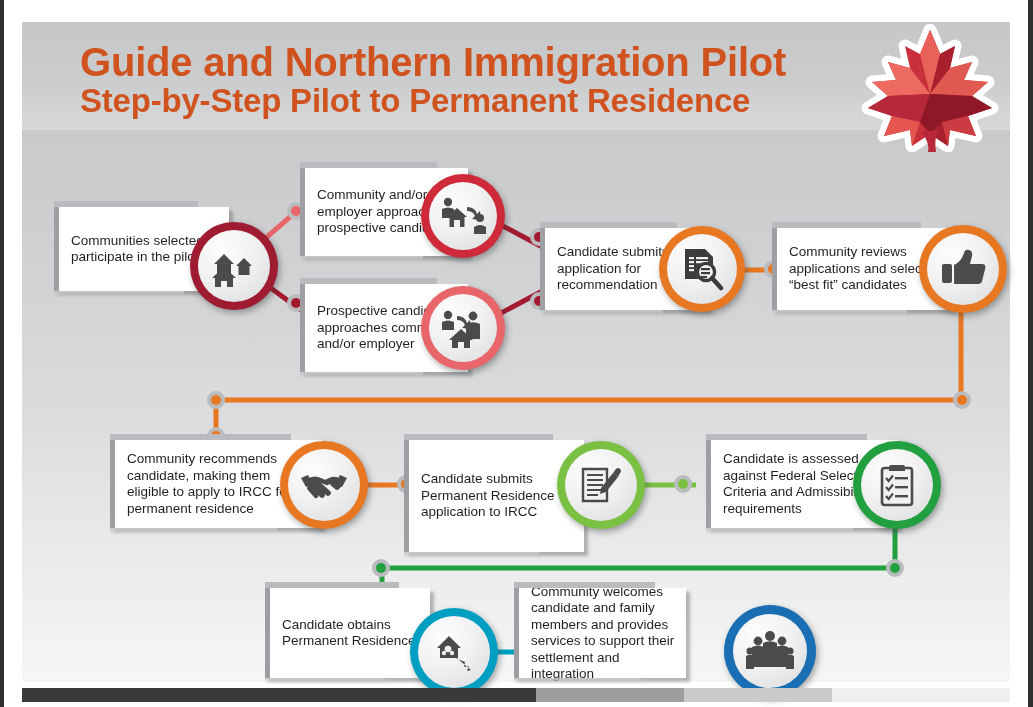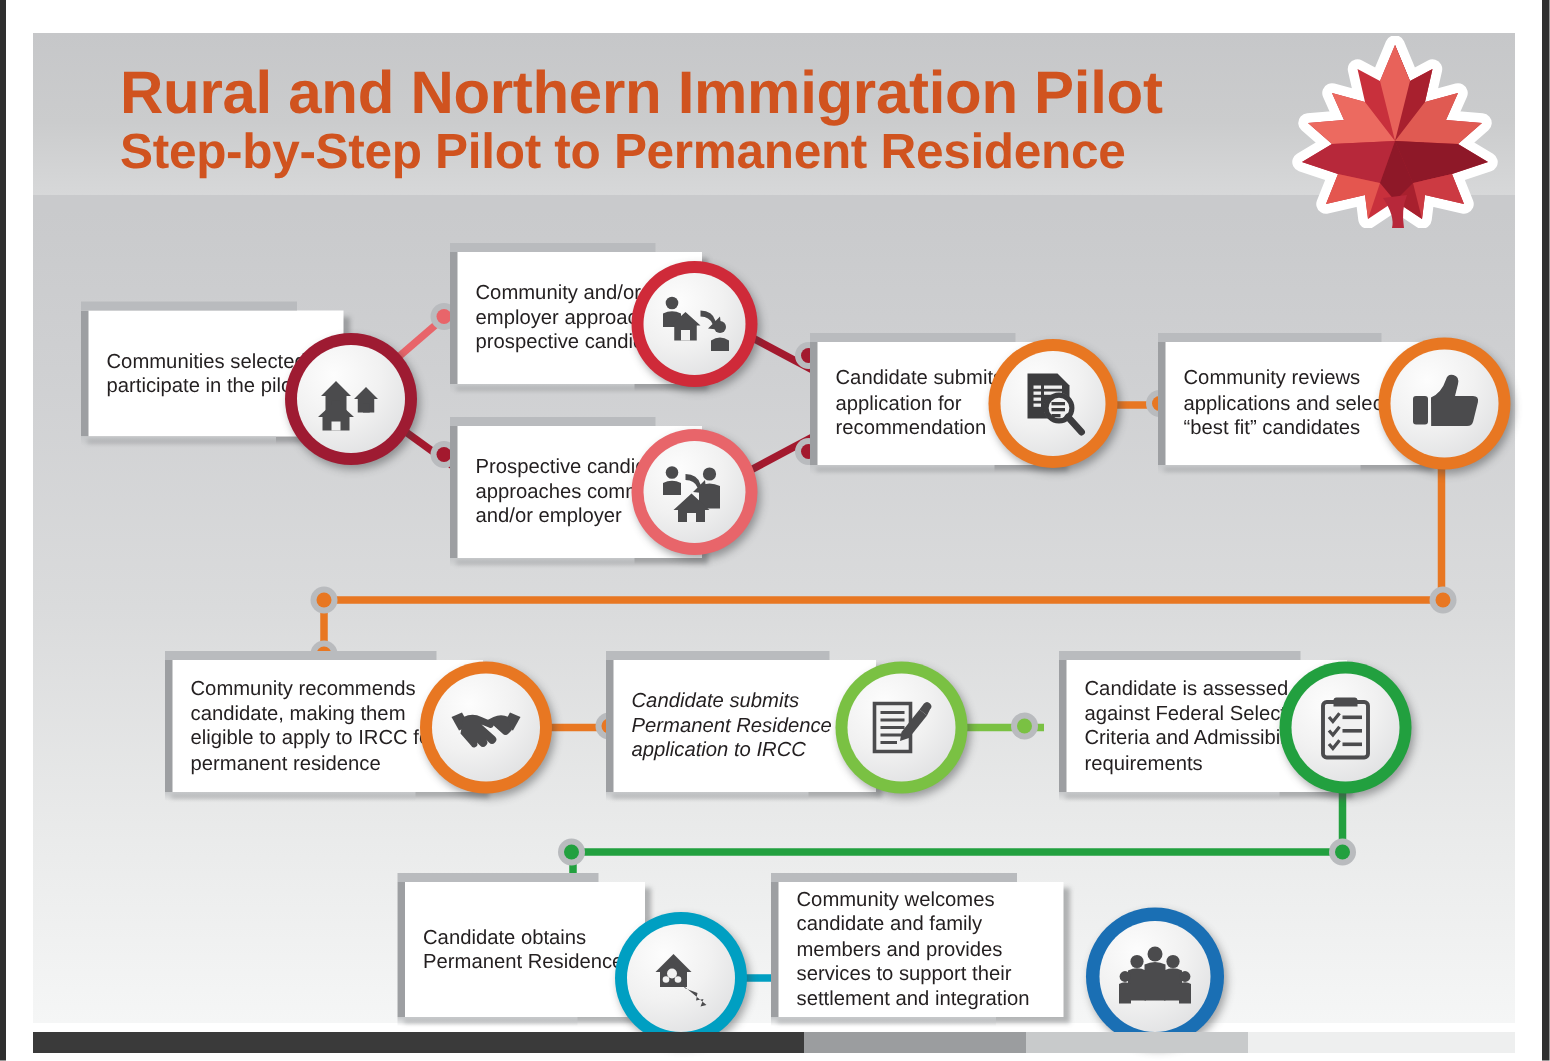--- a/index.html
+++ b/index.html
@@ -93,21 +93,21 @@
 <div id="poster">
 
   <div id="edge-top"></div>
   <div id="edge-left"></div>
   <div id="edge-right"></div>
 
   <div id="canvas">
 
     <div id="header-band"></div>
 
-    <div class="title" id="title1">Rural and Northern Immigration Pilot</div>
+    <div class="title" id="title1">Guide and Northern Immigration Pilot</div>
     <div class="title" id="title2">Step-by-Step Pilot to Permanent Residence</div>
 
     <svg id="leaf" viewBox="0 0 140 128">
       <g>
         <path d="M70 6 L80 30 L95 22 L90 44 L112 38 L104 56 L128 58 L112 72 L132 84 L108 92 L116 112 L90 106 L88 122 L70 110 L52 122 L50 106 L24 112 L32 92 L8 84 L28 72 L12 58 L36 56 L28 38 L50 44 L45 22 L60 30 Z" fill="#ffffff" stroke="#ffffff" stroke-width="13" stroke-linejoin="round"></path>
         <path d="M70 6 L80 30 L95 22 L90 44 L112 38 L104 56 L128 58 L112 72 L132 84 L108 92 L116 112 L90 106 L88 122 L70 110 L52 122 L50 106 L24 112 L32 92 L8 84 L28 72 L12 58 L36 56 L28 38 L50 44 L45 22 L60 30 Z" fill="#c8303c"></path>
         <path d="M70 6 L80 30 L95 22 L90 44 L88 122 L70 110 Z" fill="#a8202e"></path>
         <path d="M12 58 L36 56 L28 38 L50 44 L70 70 L28 72 Z" fill="#ec6a60"></path>
         <path d="M112 38 L104 56 L128 58 L112 72 L70 70 L90 44 Z" fill="#e05a52"></path>
         <path d="M8 84 L28 72 L70 70 L60 98 L32 92 Z" fill="#b7283a"></path>
@@ -295,21 +295,21 @@
       <div class="inner">
         <svg width="50" height="32" viewBox="0 0 50 32" fill="#4b4b4d">
           <path d="M2 9 l7-3 l5 9 l-7 3 Z"></path>
           <path d="M48 9 l-7-3 l-5 9 l7 3 Z"></path>
           <path d="M10 9 q6-3 12 0 l7 3 q2 1 1 3 q-1 2-3 1 l-5-2 l9 8 q2 2 0 4 q-2 2-4 0 l-2-2 q2 2 0 4 q-2 2-4 0 l-2-2 q1 2-1 3 q-2 1-3-1 l-7-8 Z"></path>
           <path d="M40 9 q-5-2.5-10 0 l-4 2 l10 9 q2 2 4 0 l2-2 Z"></path>
         </svg>
       </div>
     </div>
 
-    <div class="box" style="left:382px;top:418px;width:180px;height:88px;font-style:italic;">
+    <div class="box" style="left:382px;top:418px;width:180px;height:112px;">
       <span class="txt small">Candidate submits Permanent Residence application to IRCC</span>
     </div>
     <div class="circ" style="left:535px;top:419px;width:88px;height:88px;background:#7ac143;padding:8px;">
       <div class="inner">
         <svg width="44" height="44" viewBox="0 0 44 44" fill="#4b4b4d">
           <path d="M4 6 h24 v32 h-24 Z" fill="#f1f1f1" stroke="#4b4b4d" stroke-width="2.4"></path>
           <rect x="8" y="11" width="16" height="2"></rect>
           <rect x="8" y="16" width="16" height="2"></rect>
           <rect x="8" y="21" width="16" height="2"></rect>
           <rect x="8" y="26" width="16" height="2"></rect>
@@ -346,21 +346,21 @@
         <svg width="46" height="42" viewBox="0 0 46 42" fill="#4b4b4d">
           <path d="M6 17 L18 5 L30 17 L27 17 L27 27 L9 27 L9 17 Z"></path>
           <circle cx="17" cy="18" r="3.3" fill="#f1f1f1"></circle>
           <circle cx="13" cy="22" r="2.2" fill="#f1f1f1"></circle>
           <circle cx="21" cy="22" r="2.2" fill="#f1f1f1"></circle>
           <path d="M22 24 L40 39 L36 40 L38 35 L33 36 L34 31 L26 28 Z"></path>
         </svg>
       </div>
     </div>
 
-    <div class="box" style="left:492px;top:566px;width:195px;height:90px;">
+    <div class="box" style="left:492px;top:566px;width:172px;height:90px;">
       <span class="txt small">Community welcomes candidate and family members and provides services to support their settlement and integration</span>
     </div>
     <div class="circ" style="left:702px;top:583px;width:92px;height:92px;background:#1a6fb4;padding:9px;">
       <div class="inner">
         <svg width="50" height="44" viewBox="0 0 50 44" fill="#4b4b4d">
           <circle cx="25" cy="7" r="5"></circle>
           <path d="M18 14 q7-3.5 14 0 l0 24 l-14 0 Z"></path>
           <circle cx="13" cy="12" r="4.4"></circle>
           <path d="M7 18 q6-3 12 0 l0 20 l-12 0 Z"></path>
           <circle cx="37" cy="12" r="4.4"></circle>

